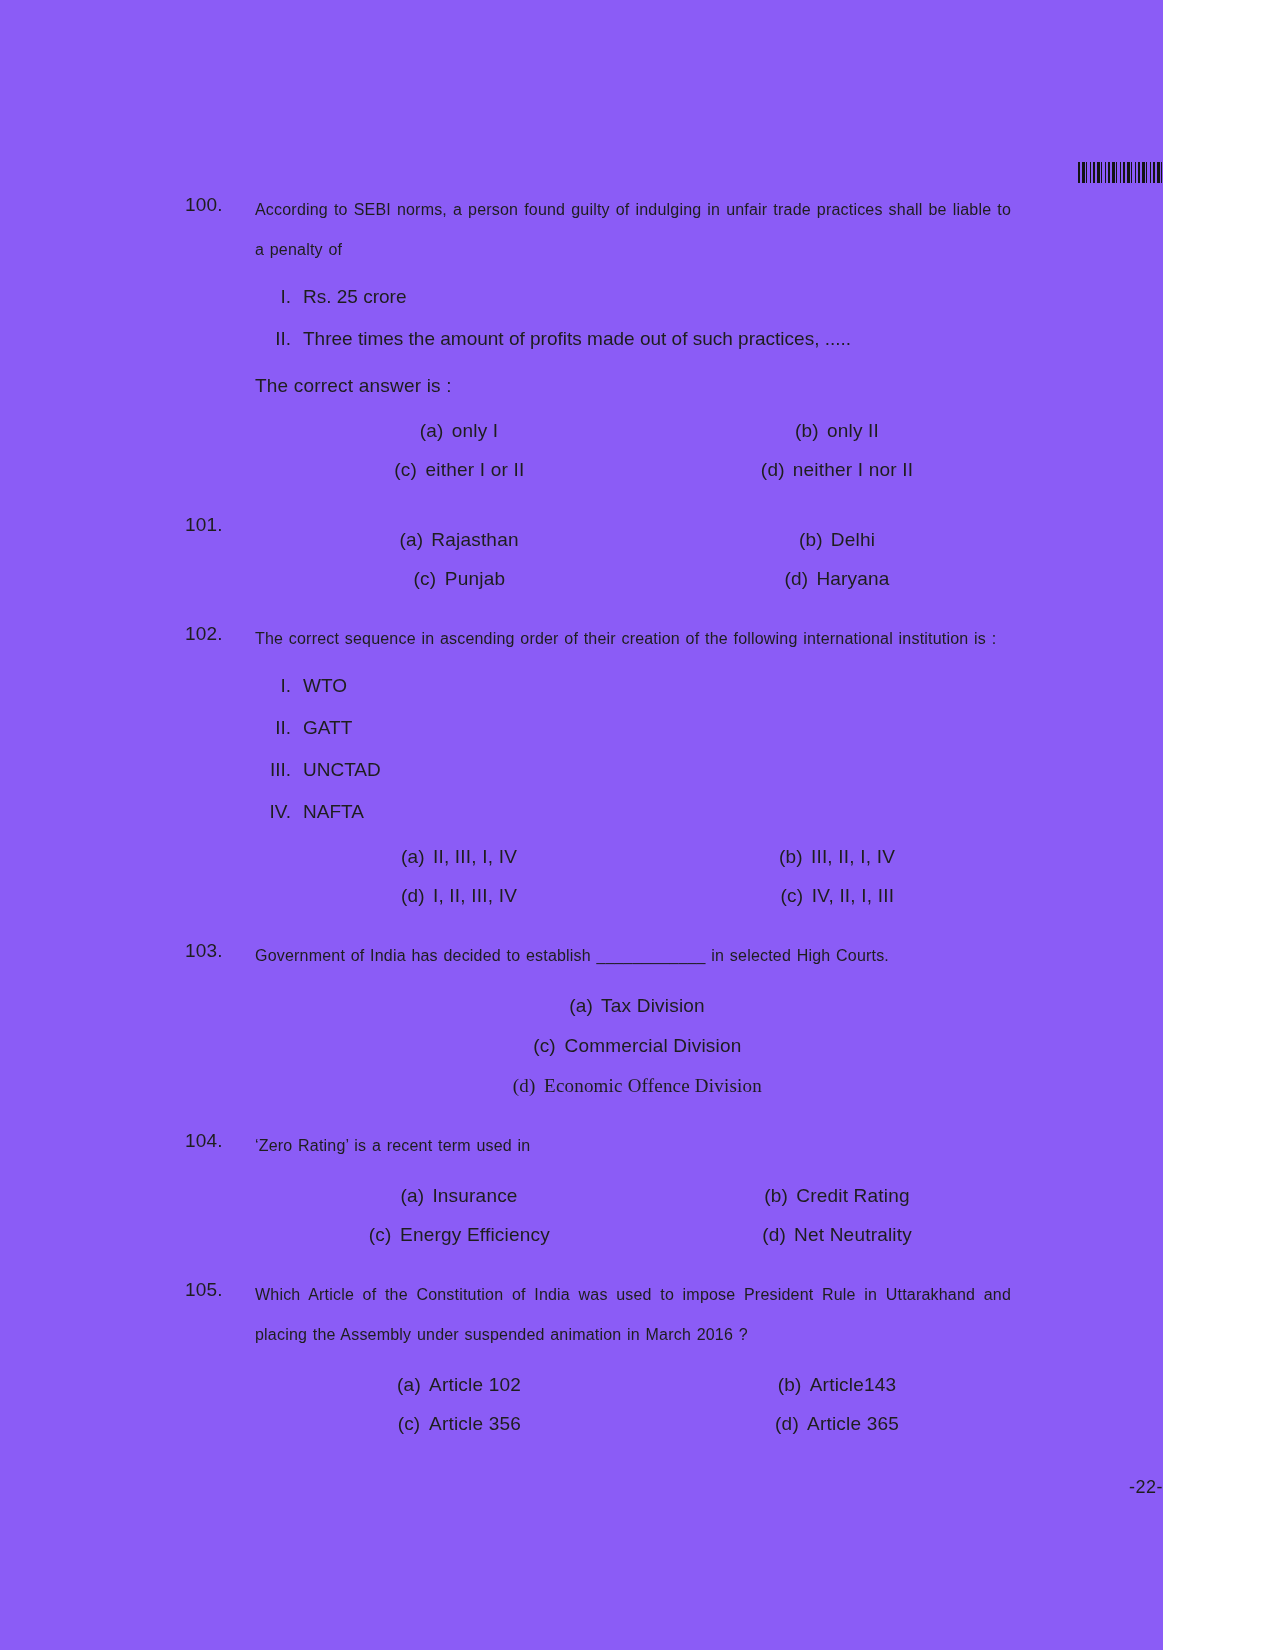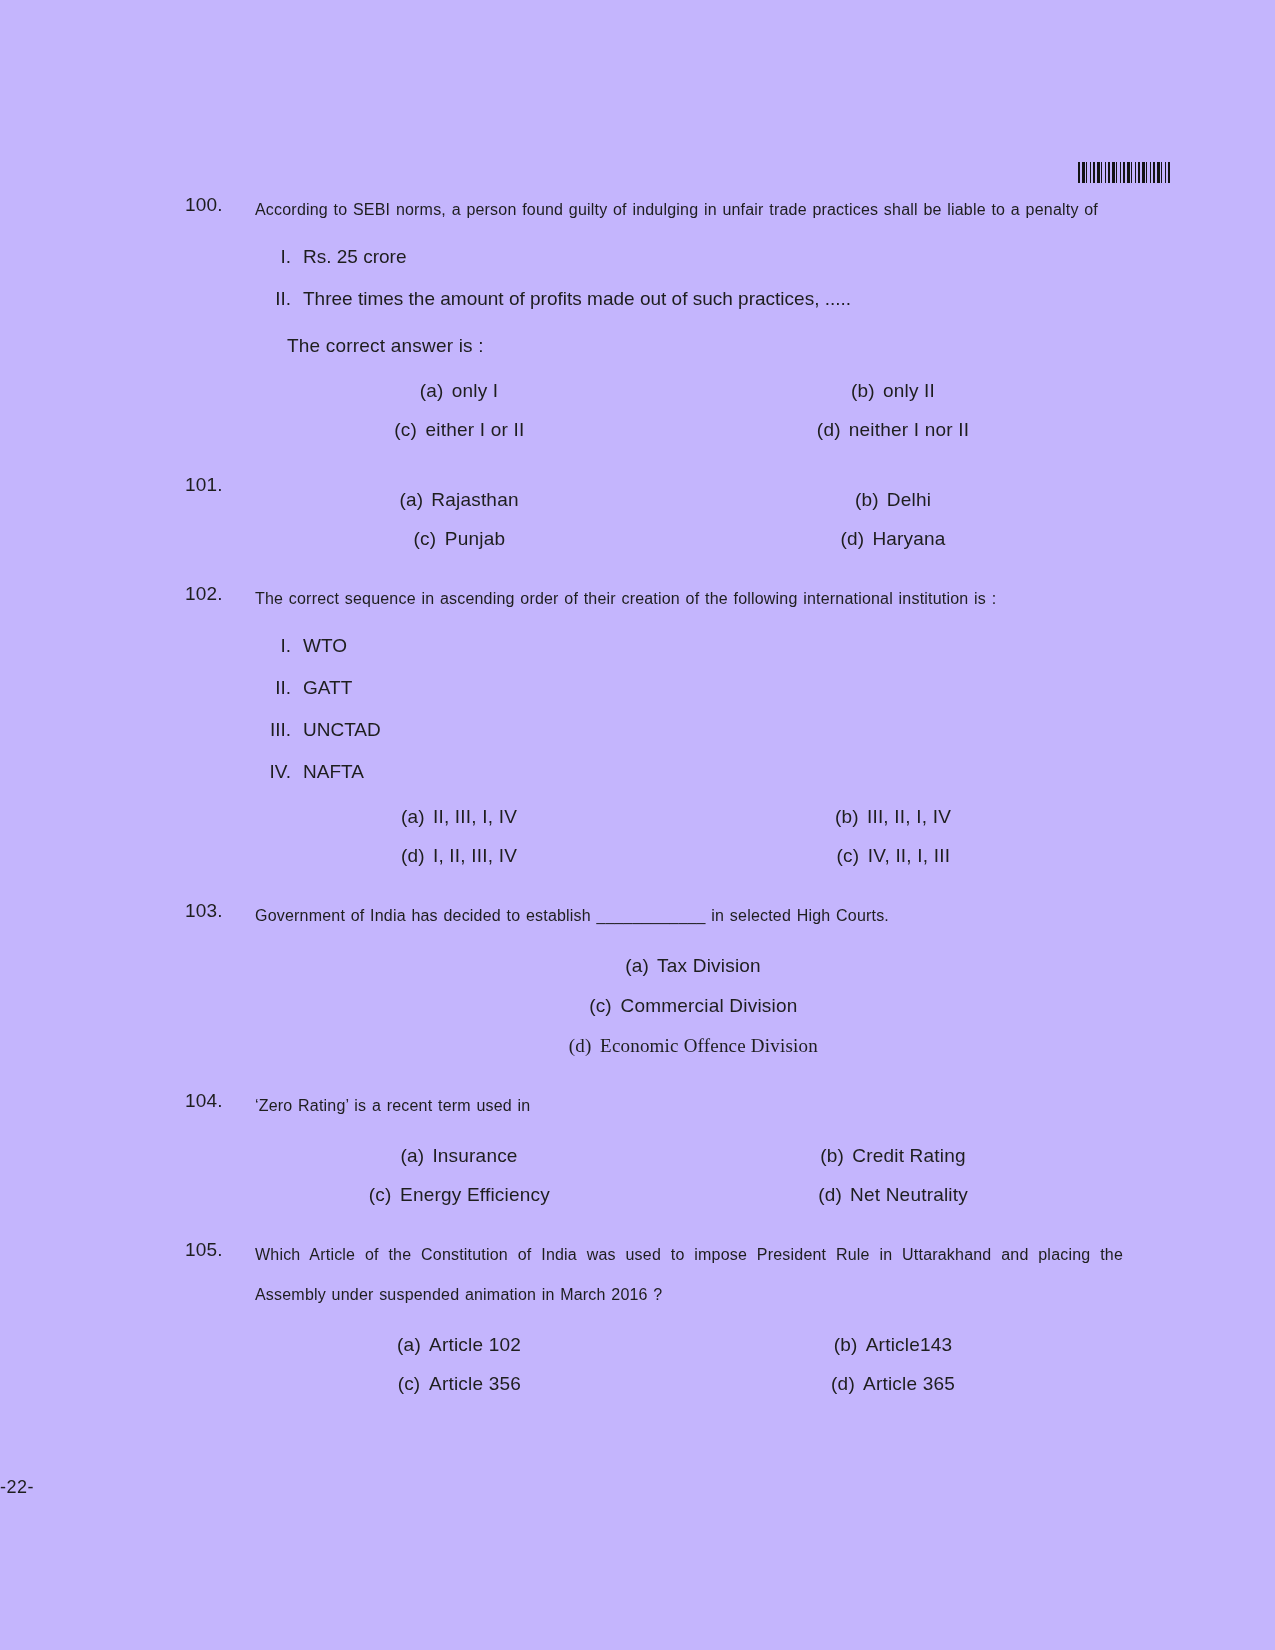--- a/index.html
+++ b/index.html
@@ -7,23 +7,23 @@
   html, body {
     width: 1275px;
     height: 1650px;
     background: #ffffff;
     font-family: "Liberation Sans", sans-serif;
     color: #1e1e1e;
   }
 
   .page {
     position: relative;
-    width: 1275px;
+    width: 1163px;
     height: 1650px;
-    background: #c4b5fd;
+    background: #8b5cf6;
     overflow: hidden;
   }
 
   
   .barcode {
     position: absolute;
     top: 162px;
     left: 1078px;
     width: 92px;
     height: 21px;
@@ -84,21 +84,20 @@
     text-align: right;
     margin-right: 12px;
     flex: 0 0 auto;
   }
 
   .q-note {
     margin-top: 17px;
     font-size: 19px;
     line-height: 30px;
     letter-spacing: 0.2px;
-    margin-left: 32px;
   }
 
   .options {
     margin-top: 15px;
   }
 
   .options.two-col {
     display: grid;
     grid-template-columns: 400px 1fr;
     row-gap: 10px;
@@ -117,21 +116,21 @@
   .opt-label {
     display: inline-block;
     width: 40px;
   }
 
   .footer {
     position: absolute;
     bottom: 152px;
     left: 0;
     right: 0;
-    text-align: left;
+    text-align: right;
     font-size: 18px;
     letter-spacing: 0.5px;
   }
 </style>
 </head>
 <body>
 
 <div class="page">
 
   <div class="barcode"></div>

